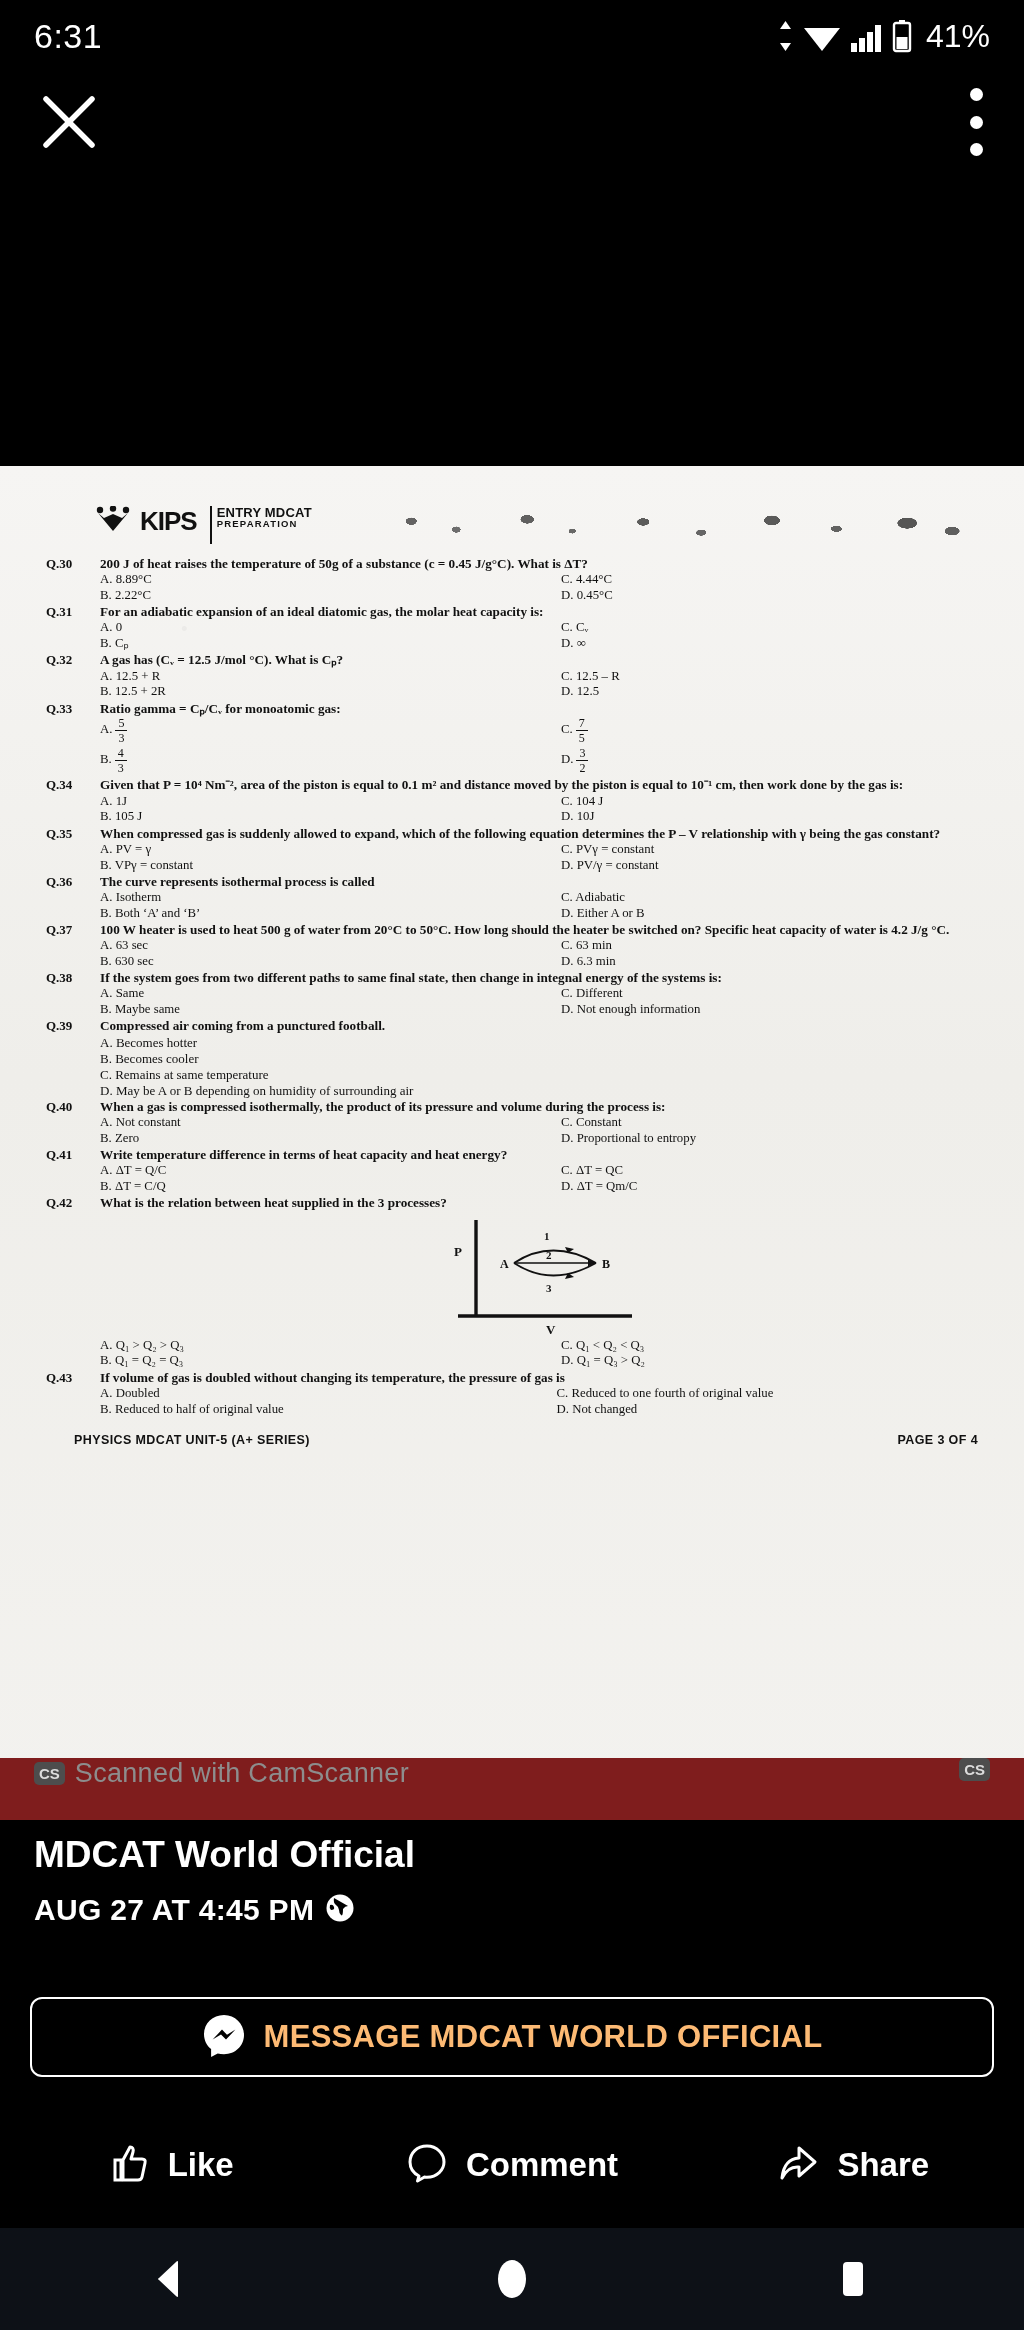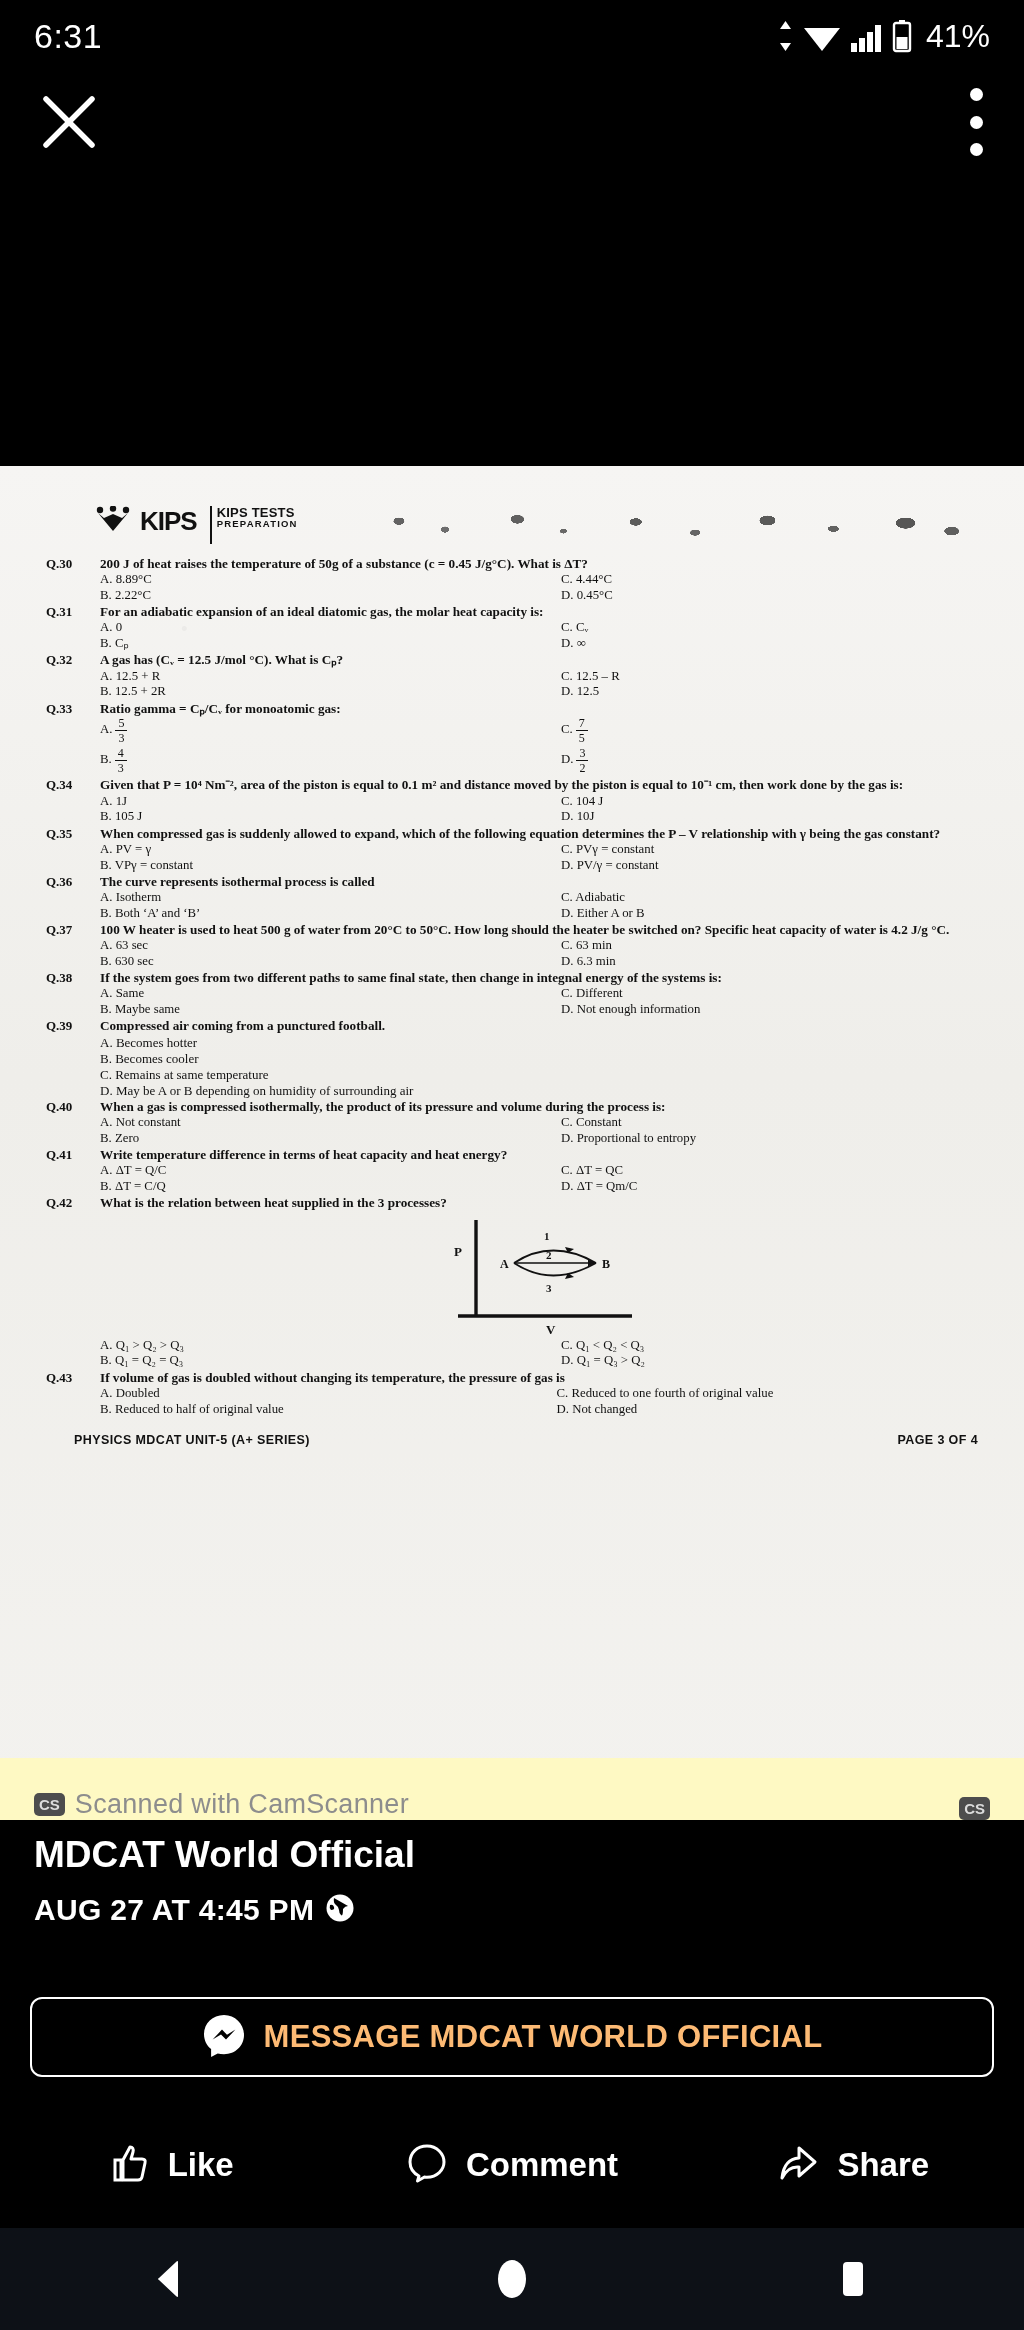--- a/index.html
+++ b/index.html
@@ -100,21 +100,21 @@
   .footer-row{
     display:flex; justify-content:space-between; align-items:center;
     margin-top:16px; font-size:12.5px; font-weight:bold; letter-spacing:.4px;
     font-family:"Liberation Sans", sans-serif;
     padding-left:28px;
   }
 
   
   #camstrip{
     position:absolute; left:0; top:1292px; width:1024px; height:62px;
-    background:#fef9c3; display:flex; align-items:flex-end; justify-content:space-between;
+    background:#7f1d1d; display:flex; align-items:flex-start; justify-content:space-between;
     padding:0 34px;
   }
   #camstrip .cstext{
     color:#8d8d8d; font-size:27px; letter-spacing:.3px; display:flex; align-items:center; gap:10px;
   }
   .csbadge{
     background:#4d4d4d;color:#dcdcdc;font-size:15px;font-weight:bold;
     border-radius:5px;padding:3px 5px; letter-spacing:0;
   }
   #camstrip .csright{ color:#8d8d8d; font-size:27px; display:flex;align-items:center;gap:8px;}
@@ -212,21 +212,21 @@
       <span class="crown">
         <svg width="34" height="26" viewBox="0 0 34 26">
           <circle cx="4" cy="4" r="3.2" fill="#111"></circle>
           <circle cx="17" cy="2.6" r="3.2" fill="#111"></circle>
           <circle cx="30" cy="4" r="3.2" fill="#111"></circle>
           <path d="M2 7 L17 25 L32 7 L26 12 L17 8 L8 12 Z" fill="#111"></path>
         </svg>
       </span>
       <span class="kips-word">KIPS</span>
       <span class="kips-sub">
-        <div class="l1">KIPS TESTS</div>
+        <div class="l1">ENTRY MDCAT</div>
         <div class="l2">PREPARATION</div>
       </span>
       <span class="smudge"></span>
     </div>
 
     <div class="qwrap" id="questions">
         <div class="q">
           <div class="qno">Q.30</div>
           <div class="qbody">
             <div class="stem">200 J of heat raises the temperature of 50g of a substance (c = 0.45 J/g°C). What is ΔT?</div>

